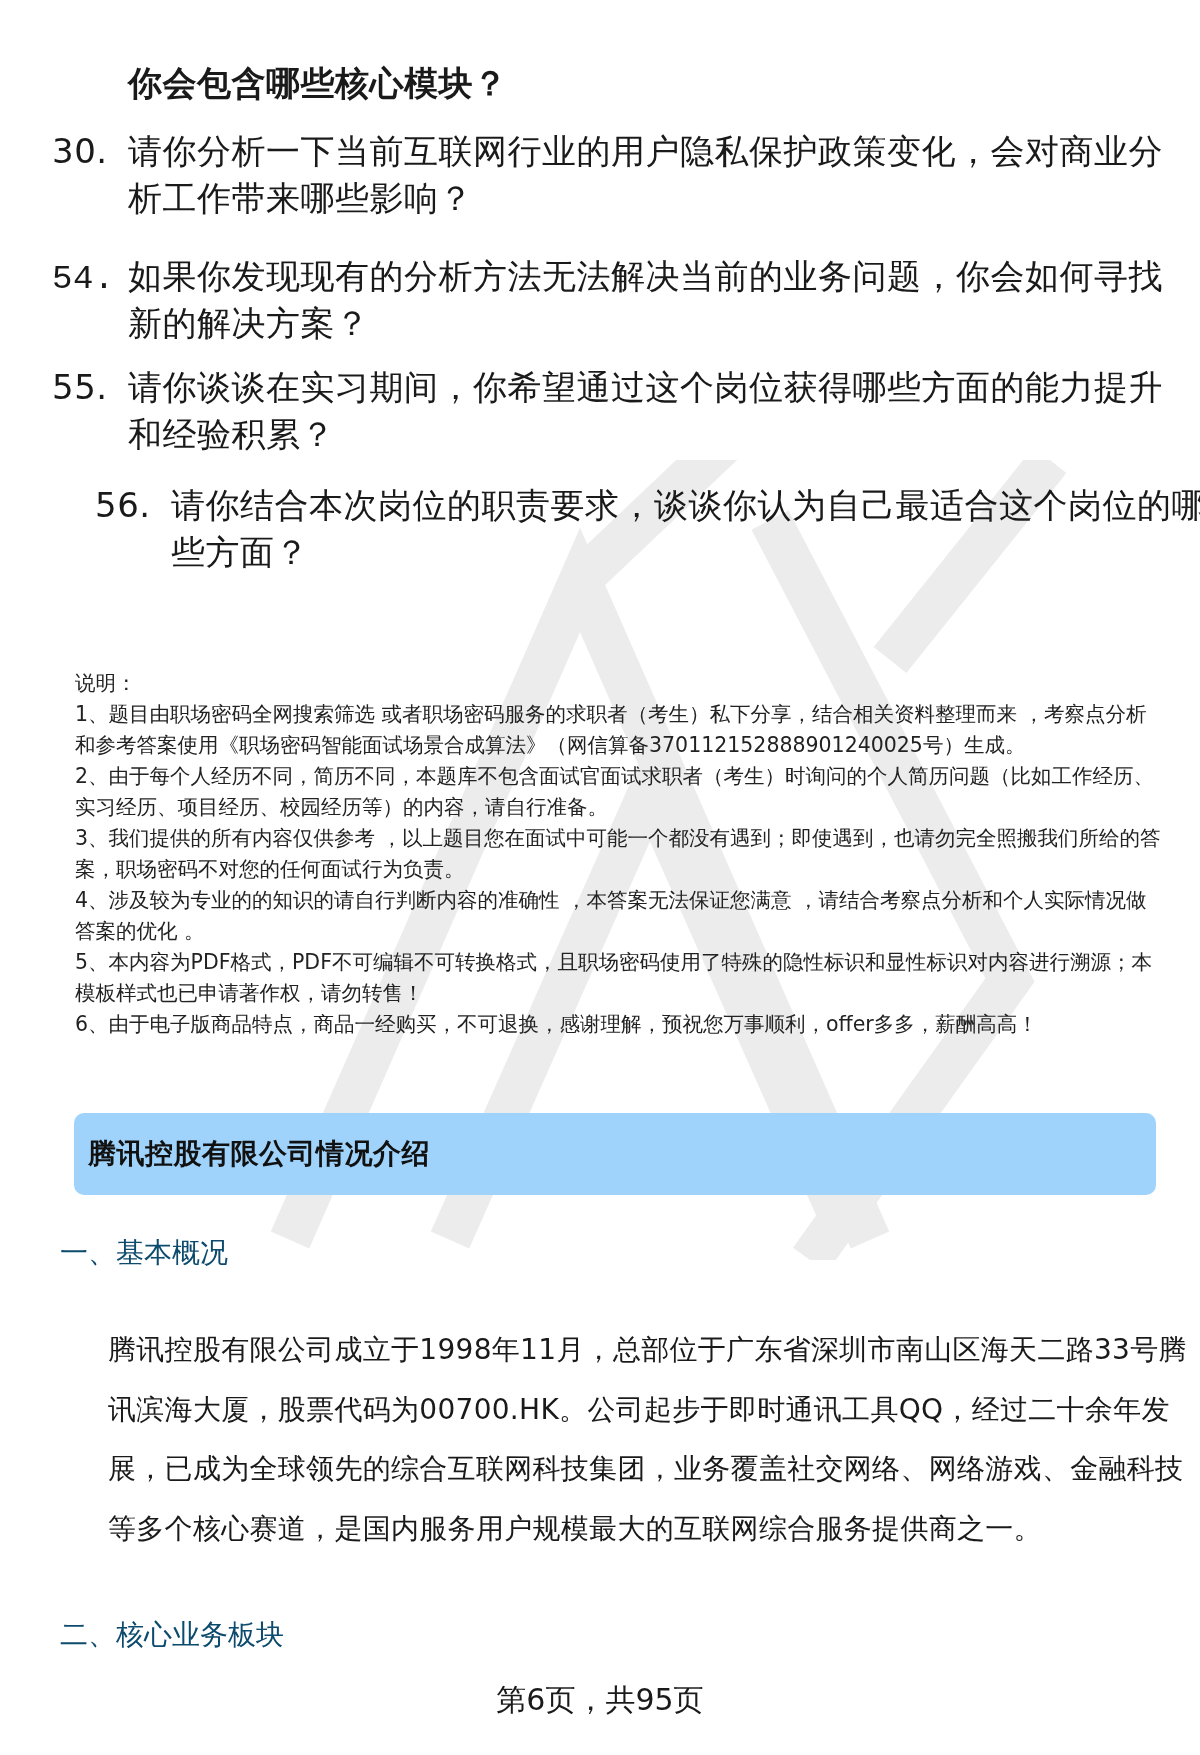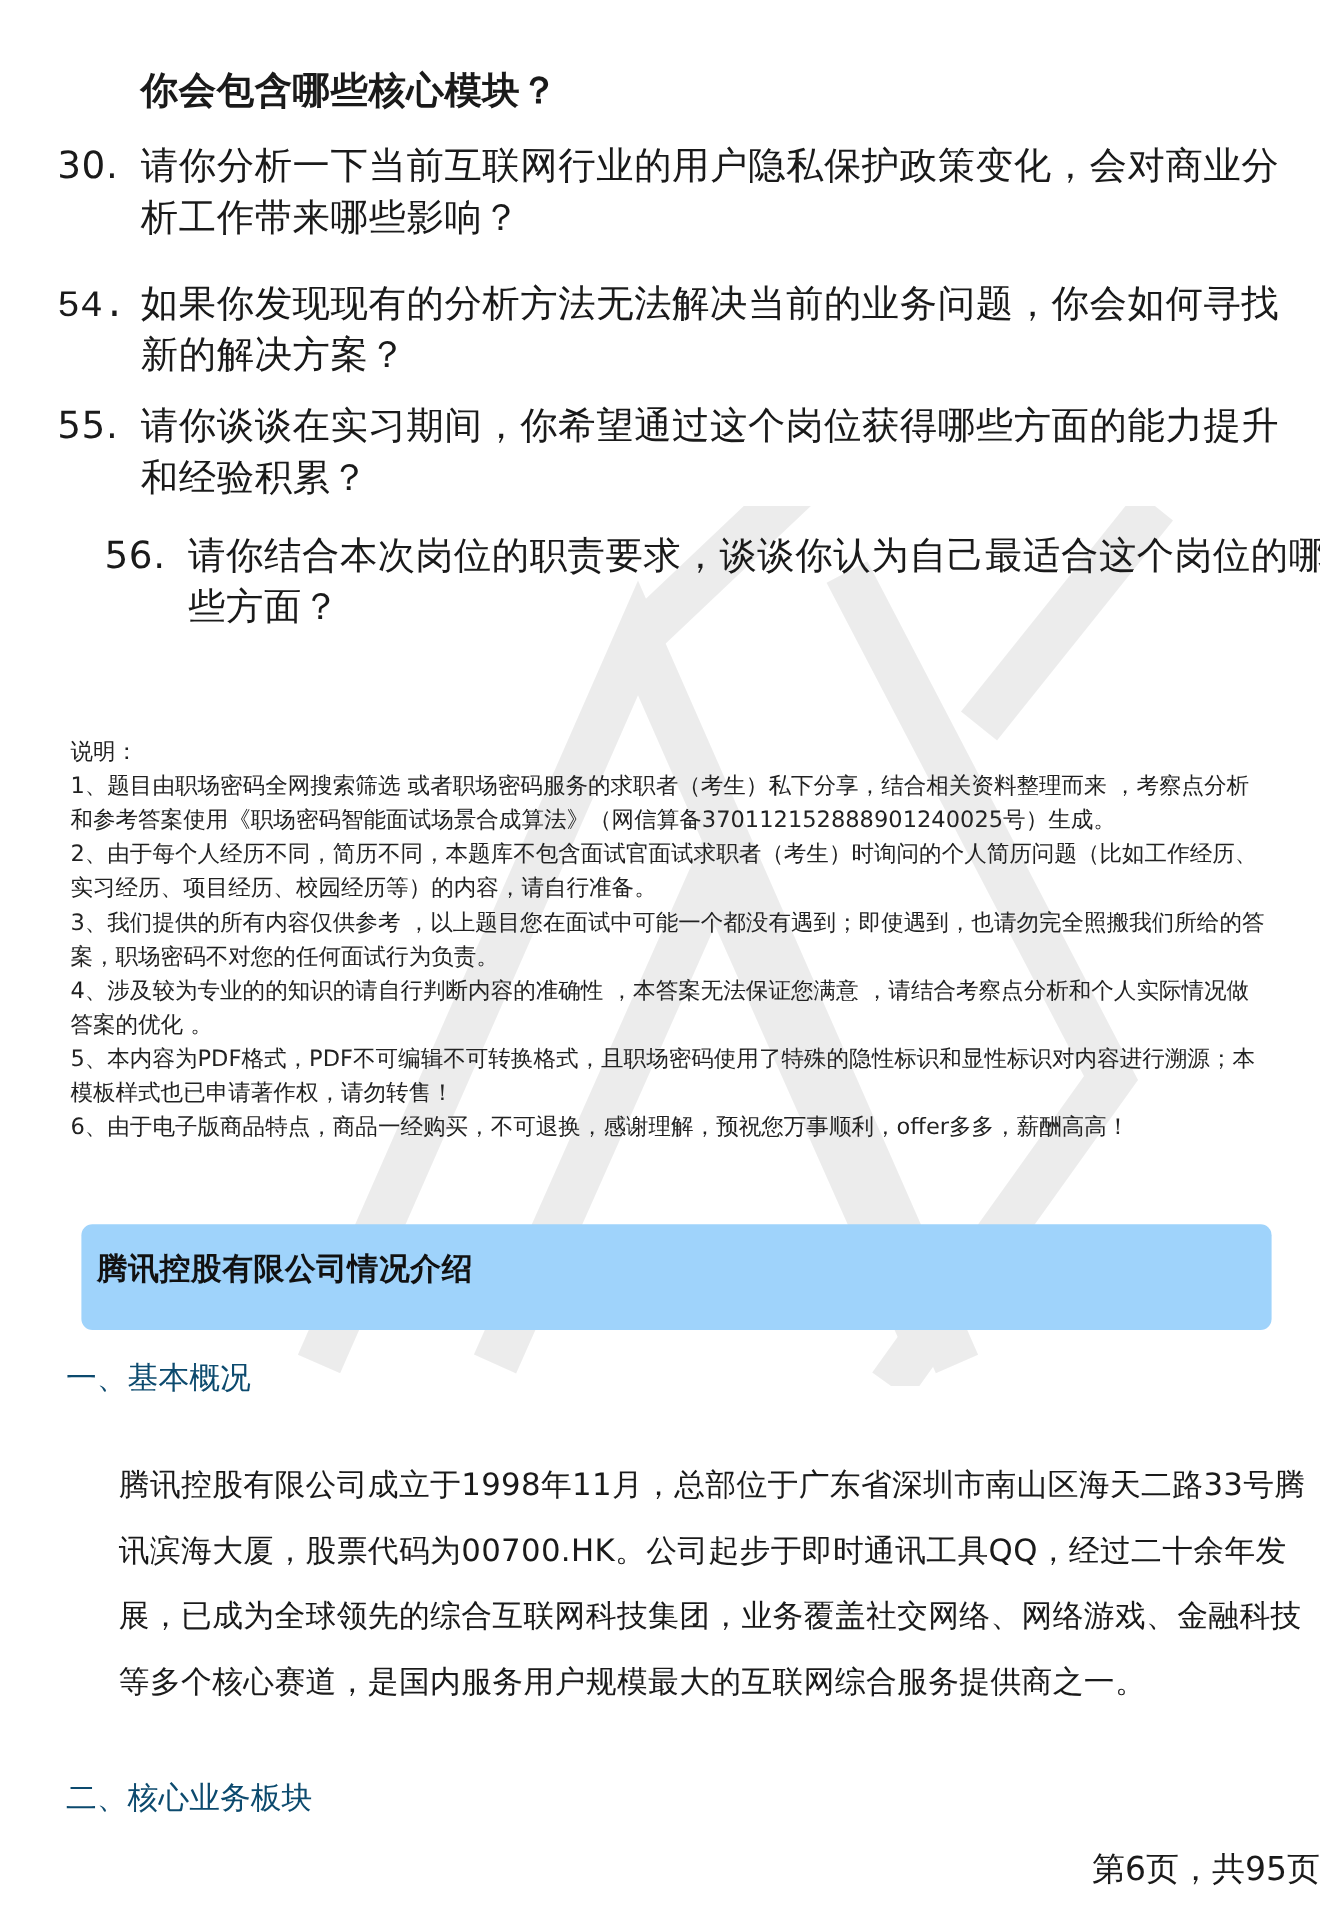--- a/index.html
+++ b/index.html
@@ -47,35 +47,35 @@
       width: 76px;
     }
     .question .text {
       display: block;
       margin-left: 76px;
       width: 1060px;
     }
 
     .notes {
       position: absolute;
-      left: 64px;
+      left: 75px;
       top: 668px;
       width: 1088px;
       font-size: 20.5px;
       line-height: 31px;
       color: #222;
     }
     .notes p { margin: 0; }
 
     .banner {
       position: absolute;
       left: 74px;
       top: 1113px;
       width: 1082px;
-      height: 96px;
+      height: 82px;
       background: #9fd3fb;
       border-radius: 10px;
     }
     .banner .title {
       position: absolute;
       left: 14px;
       top: 22px;
       font-size: 28px;
       font-weight: bold;
       color: #111;
@@ -99,21 +99,21 @@
       line-height: 59.5px;
       color: #1a1a1a;
       letter-spacing: 0.3px;
       margin-left: 36px;
     }
     .footer {
       position: absolute;
       top: 1678px;
       left: 0;
       width: 1200px;
-      text-align: right;
+      text-align: center;
       font-size: 30px;
       line-height: 44px;
       color: #1a1a1a;
     }
   </style>
 </head>
 <body>
 
 <svg class="watermark" viewBox="0 0 820 800">
   <g fill="none" stroke="#000" stroke-width="42" stroke-linejoin="miter">

